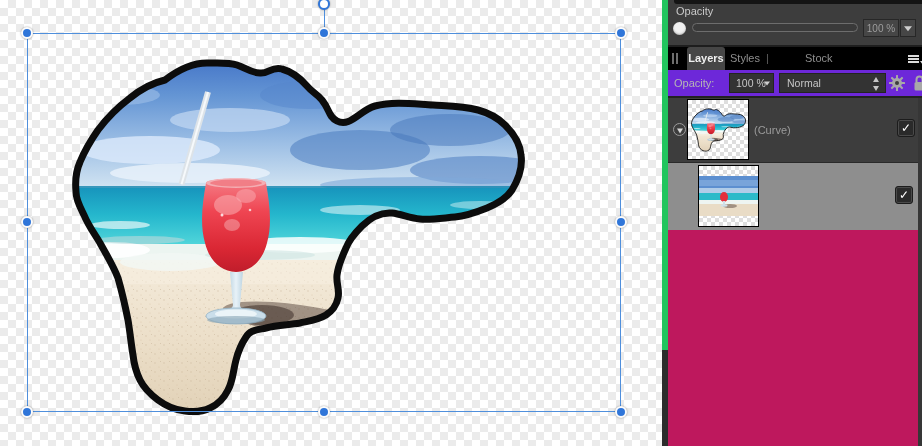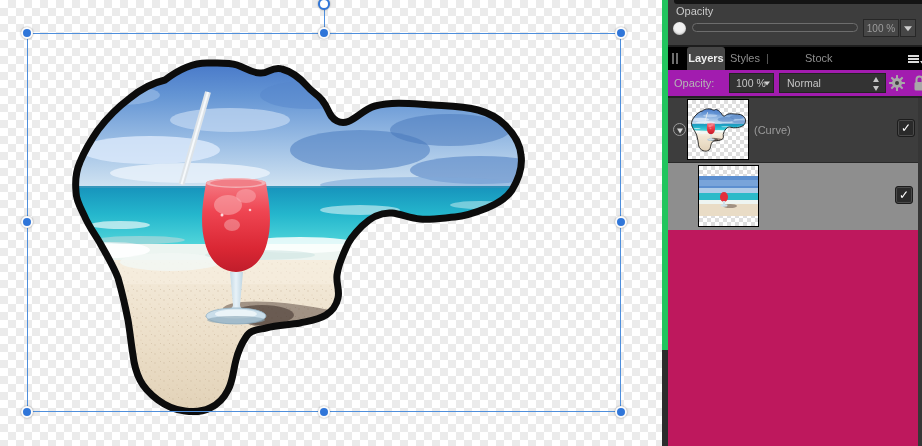--- a/index.html
+++ b/index.html
@@ -60,21 +60,21 @@
   .grip i:first-child{left:0}.grip i:last-child{left:4px}
   .tab{position:absolute;top:0;height:23px;line-height:23px;color:#8e8e8e;}
   .tab.active{background:#464646;border-radius:3px 3px 0 0;color:#f0f0f0;font-weight:bold;text-align:center;}
   .tab-div{position:absolute;top:0;height:23px;line-height:23px;color:#5f5f5f;}
   .menu-icon{position:absolute;left:240px;top:8px;width:11px;height:8px;cursor:pointer;}
   .menu-icon i{position:absolute;left:0;width:11px;height:2px;background:#dcdcdc;}
   .menu-icon i:nth-child(1){top:0}.menu-icon i:nth-child(2){top:3px}.menu-icon i:nth-child(3){top:6px}
   .menu-caret{position:absolute;left:252px;top:14px;width:0;height:0;
     border-left:3px solid transparent;border-right:3px solid transparent;border-top:4px solid #dcdcdc;}
 
-  .controls{position:absolute;left:0;top:70px;width:100%;height:26px;background:#a21caf;}
+  .controls{position:absolute;left:0;top:70px;width:100%;height:26px;background:#6d28d9;}
   .ctl-label{position:absolute;left:6px;top:7px;color:#b5b5b5;}
   .dd{position:absolute;top:3px;height:20px;background:#333333;border:1px solid #232323;box-sizing:border-box;color:#c6c6c6;font-size:10.5px;line-height:18px;}
   .dd1{left:61px;width:45px;padding-left:6px;}
   .dd1 .tri-down{left:auto;right:3px;transform:translate(0,-35%);border-left-width:3.5px;border-right-width:3.5px;border-top-width:4.5px;}
   .dd2{left:111px;width:107px;padding-left:7px;}
   .spinner{position:absolute;right:5px;top:3px;width:7px;height:14px;}
   .spinner .up{position:absolute;left:0;top:0;width:0;height:0;border-left:3.5px solid transparent;border-right:3.5px solid transparent;border-bottom:5px solid #c6c6c6;}
   .spinner .dn{position:absolute;left:0;bottom:0;width:0;height:0;border-left:3.5px solid transparent;border-right:3.5px solid transparent;border-top:5px solid #c6c6c6;}
   .gear{position:absolute;left:221px;top:5px;width:16px;height:16px;cursor:pointer;}
   .lock{position:absolute;left:245px;top:4px;width:13px;height:18px;cursor:pointer;}

